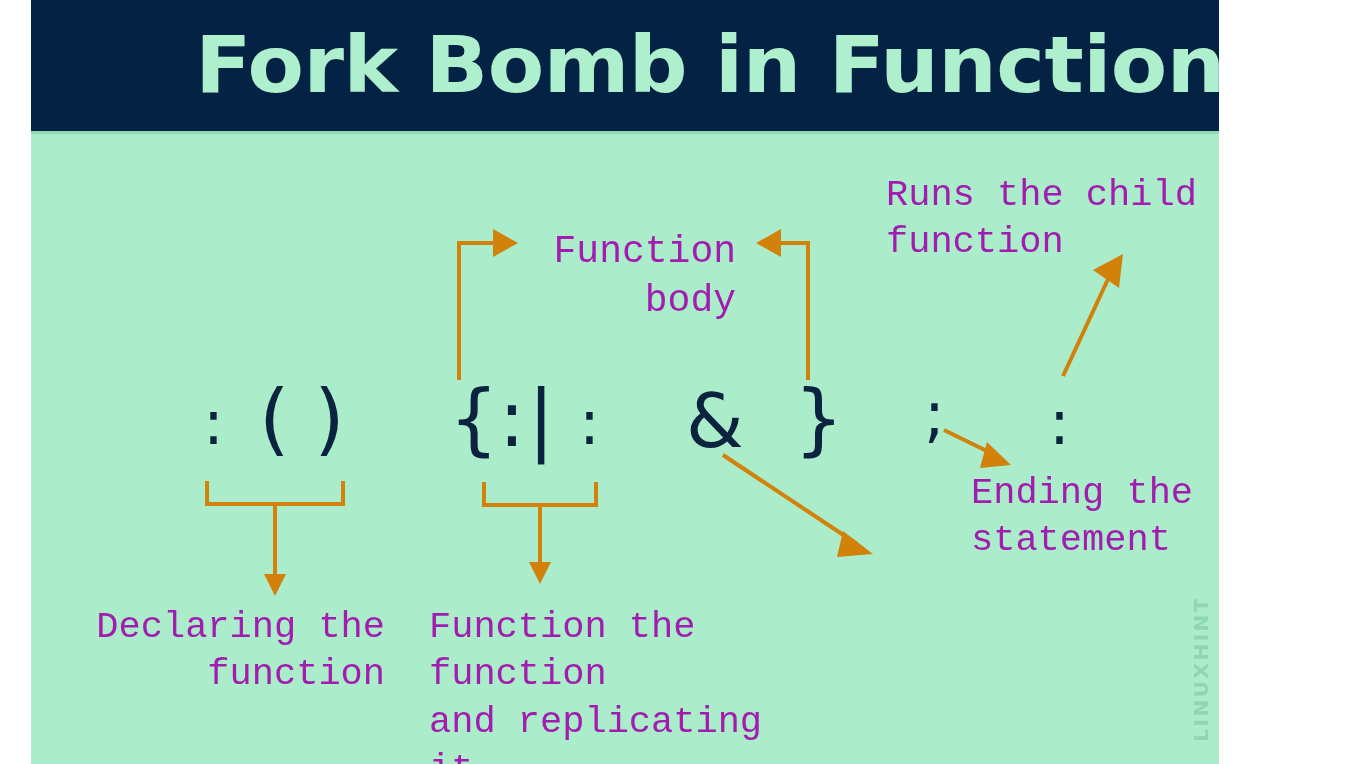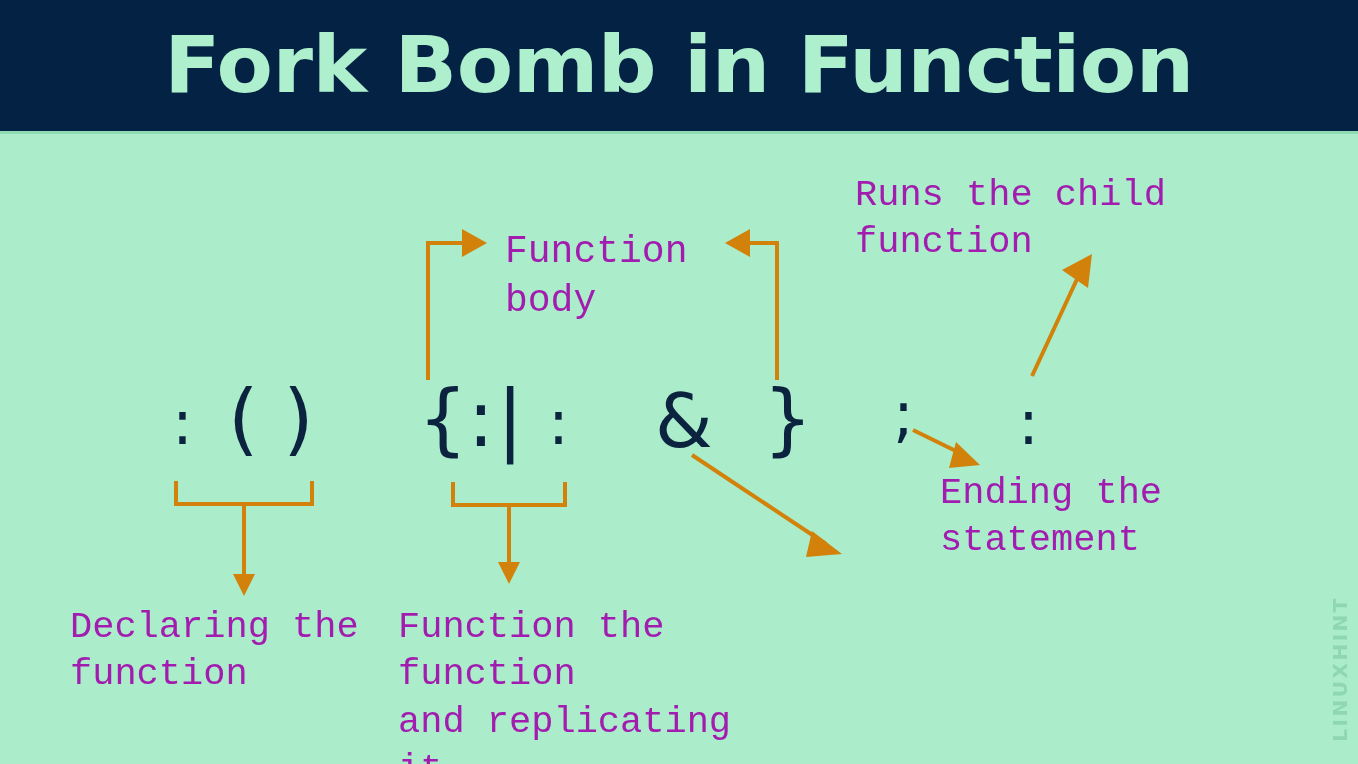--- a/index.html
+++ b/index.html
@@ -2,25 +2,26 @@
 <html><head>
 <meta charset="utf-8">
 <style>
   html, body {
     margin: 0;
     padding: 0;
     background: #ffffff;
   }
   #page {
     position: relative;
-    width: 1358px;
+    width: 1188px;
     height: 764px;
     overflow: hidden;
     background: #ABEDCA;
     font-family: "DejaVu Sans", sans-serif;
+    margin-left: 31px;
   }
 
   
   #header-bar {
     position: absolute;
     left: 0;
     top: 0;
     width: 1358px;
     height: 131px;
     background: #042344;
@@ -69,21 +70,21 @@
 
   
   .label {
     position: absolute;
     color: #a21caf;
     font-family: Liberation Mono, monospace;
     font-size: 36px;
     line-height: 1.28;
     white-space: pre-line;
   }
-  .label.center { text-align: left; }
+  .label.center { text-align: right; }
   .label.left   { text-align: left; }
 
   
   #watermark {
     position: absolute;
     right: 6px;
     bottom: 22px;
     color: #8FD6B2;
     font-family: "DejaVu Sans", sans-serif;
     font-weight: bold;
@@ -161,21 +162,21 @@
     <span class="code-token" style="left:1018px; top:392px; font-size:62px;">:</span>
   </div>
 
   <div class="label center" style="left:505px; top:228px; width:200px; font-size:38px;">Function
 body</div>
 
   <div class="label left" style="left:855px; top:172px; width:440px; font-size:37px;">Runs the child function</div>
 
   <div class="label left" style="left:940px; top:470px; width:410px; font-size:37px;">Ending the statement</div>
 
-  <div class="label center" style="left:70px; top:604px; width:290px; font-size:37px;">Declaring the
+  <div class="label center" style="left:64px; top:604px; width:290px; font-size:37px;">Declaring the
 function</div>
 
   <div class="label left" style="left:398px; top:604px; width:380px; font-size:37px;">Function the function
 and replicating it</div>
 
 
   <div id="watermark">LINUXHINT</div>
 
 </div>
 

